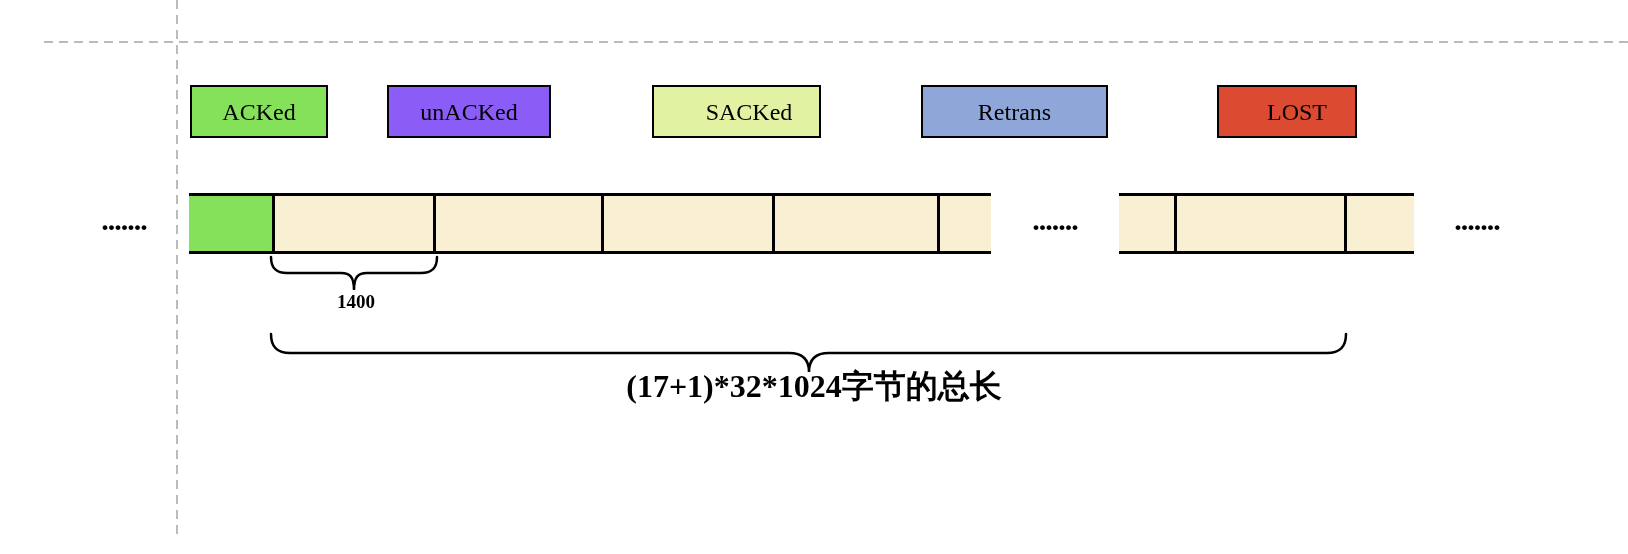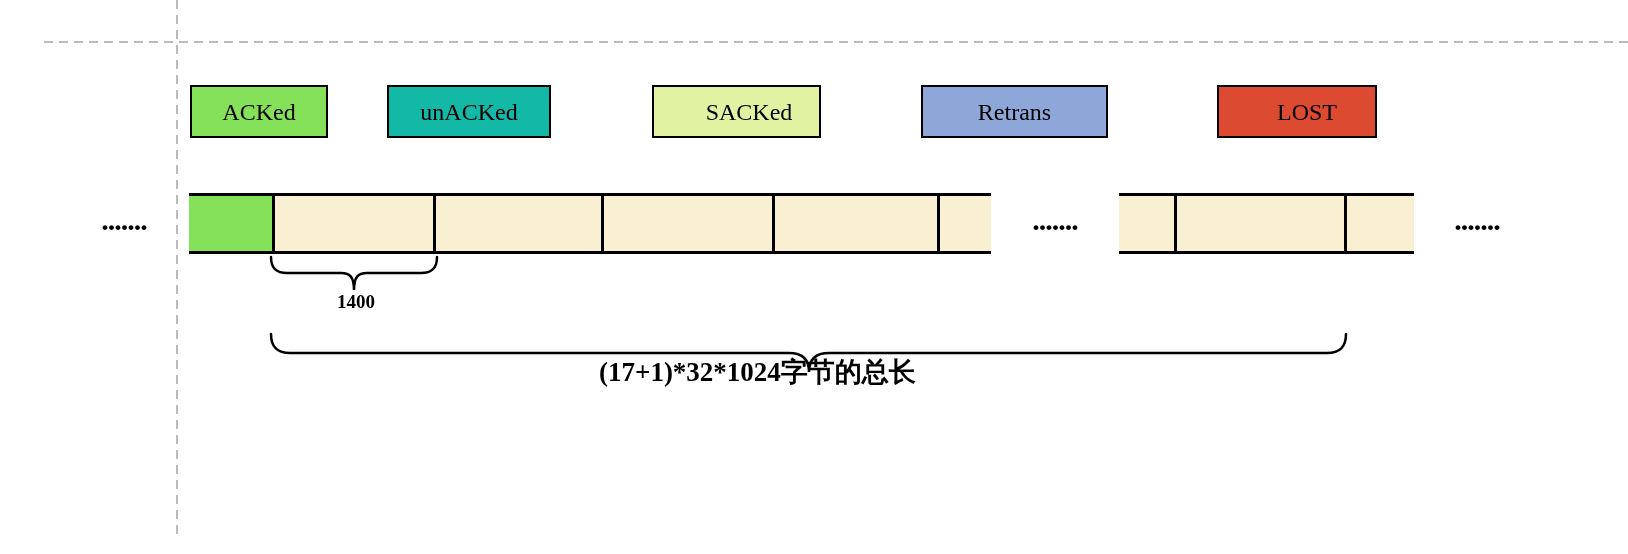--- a/index.html
+++ b/index.html
@@ -18,21 +18,21 @@
   .legend-box{
     position:absolute;top:85px;height:53px;
     box-sizing:border-box;border:2.5px solid #000;
     display:flex;align-items:center;justify-content:center;
     font-size:24px;line-height:1;
   }
   .lb-acked   {left:146px;width:138px;}
   .lb-unacked {left:343px;width:164px;}
   .lb-sacked  {left:608px;width:169px;padding-left:25px;}
   .lb-retrans {left:877px;width:187px;}
-  .lb-lost    {left:1173px;width:160px;padding-left:20px;}
+  .lb-lost    {left:1173px;width:140px;padding-left:20px;}
 
   
   .cell{
     position:absolute;top:193px;height:61px;
     box-sizing:border-box;
     border-top:3px solid #000;border-bottom:3px solid #000;
   }
   .cell.div{border-left:3px solid #000;}
   .c-m0{left:145px;width:83px;}
   .c-m1{left:228px;width:161px;}
@@ -53,43 +53,43 @@
   .d-left  {left:45px;}
   .d-mid   {left:976px;}
   .d-right {left:1398px;}
 
   
   .seg-size-label{
     position:absolute;left:252px;top:291px;width:120px;
     text-align:center;font-size:19px;font-weight:bold;line-height:1.2;
   }
   .total-label{
-    position:absolute;left:555px;top:356px;width:430px;
-    text-align:left;font-size:27px;font-weight:bold;line-height:1.2;
+    position:absolute;left:555px;top:367px;width:430px;
+    text-align:center;font-size:32px;font-weight:bold;line-height:1.2;
     white-space:nowrap;
   }
 </style>
 </head>
 <body>
 
 <div class="canvas">
 
   <svg class="overlay" viewBox="0 0 1628 554">
     <line x1="0" y1="42" x2="1628" y2="42" stroke="#bbbbbb" stroke-width="2" stroke-dasharray="9 6" style="stroke: rgb(187, 187, 187);"></line>
     <line x1="133" y1="0" x2="133" y2="536" stroke="#bbbbbb" stroke-width="2" stroke-dasharray="9 6" style="stroke: rgb(187, 187, 187);"></line>
     <path d="M227,257 C227,269 233,273 243,273 L297,273 C306,273 310,277 310,290
              C310,277 314,273 323,273 L377,273 C387,273 393,269 393,257" fill="none" stroke="#000" stroke-width="2.5" stroke-linecap="round" style="stroke: rgb(0, 0, 0);"></path>
     <path d="M227,334 C227,348 234,353 246,353 L745,353 C757,353 765,358 765,372
              C765,358 773,353 785,353 L1283,353 C1295,353 1302,348 1302,334" fill="none" stroke="#000" stroke-width="2.5" stroke-linecap="round" style="stroke: rgb(0, 0, 0);"></path>
   </svg>
 
   <div class="legend-box lb-acked" style="background: rgb(133, 225, 90);">
     <span>ACKed</span>
   </div>
-  <div class="legend-box lb-unacked" style="background: #14b8a6;">
+  <div class="legend-box lb-unacked" style="background: #8b5cf6;">
     <span>unACKed</span>
   </div>
   <div class="legend-box lb-sacked" style="background: rgb(225, 242, 163);">
     <span>SACKed</span>
   </div>
   <div class="legend-box lb-retrans" style="background: rgb(143, 166, 217);">
     <span>Retrans</span>
   </div>
   <div class="legend-box lb-lost" style="background: rgb(219, 74, 49);">
     <span>LOST</span>

